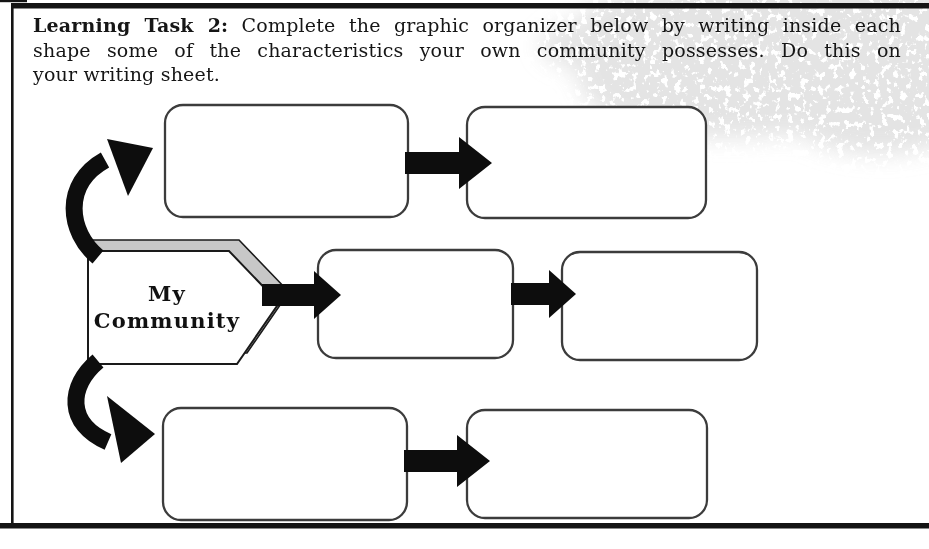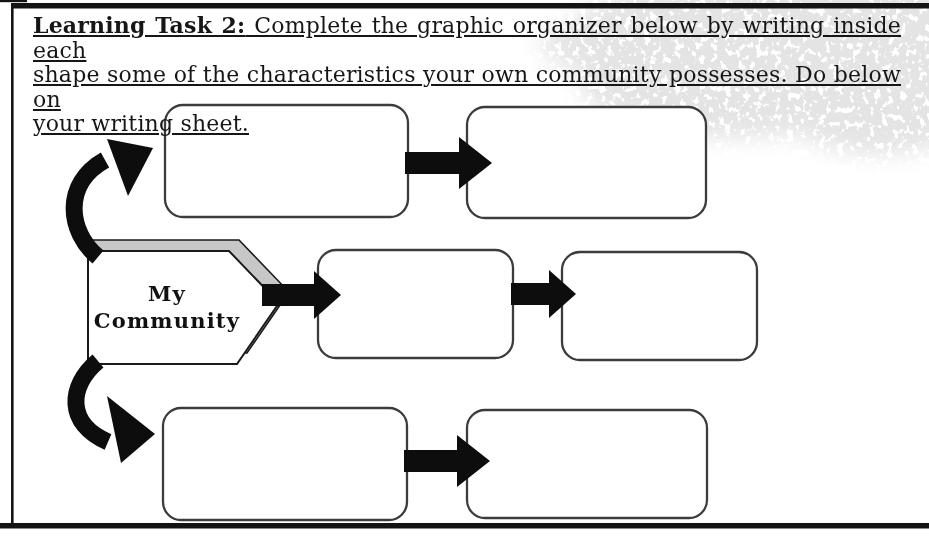--- a/index.html
+++ b/index.html
@@ -6,21 +6,21 @@
   .stage{
     position:relative;
     width:929px;height:549px;
     background:#ffffff;
     overflow:hidden;
     font-family:"DejaVu Serif", serif;
   }
   .diagram-svg{position:absolute;left:0;top:0;z-index:0;}
   .instruction{
     position:absolute;left:33px;top:13px;width:868px;z-index:1;
-    font-size:22px;line-height:24.5px;color:#161616;letter-spacing:.2px;text-decoration:underline;
+    font-size:19px;line-height:24.5px;color:#161616;letter-spacing:.2px;
   }
   .instruction .line{display:block;}
   .instruction .just{text-align:justify;text-align-last:justify;}
   .instruction strong{font-weight:bold;}
   .box{fill:#ffffff;stroke:#3c3c3c;stroke-width:2.3;}
   .blockarrow{fill:#0d0d0d;stroke:none;}
   .curve{fill:none;stroke:#0d0d0d;stroke-width:17;}
   .curvehead{fill:#0d0d0d;}
   .penta-band{fill:#c7c7c7;stroke:#1a1a1a;stroke-width:1.6;}
   .penta{fill:#ffffff;stroke:#1a1a1a;stroke-width:2;}
@@ -82,17 +82,17 @@
       <path class="curve" d="M 98 361 C 68 386, 66 424, 108 442" stroke="#0d0d0d"></path>
       <polygon class="curvehead" points="155,434 107,396 121,463" fill="#0d0d0d"></polygon>
     </g>
 
     <text class="penta-label" x="167" y="301">My</text>
     <text class="penta-label" x="167" y="328">Community</text>
   </svg>
 
   <div class="instruction">
     <span class="line just"><strong>Learning Task 2:</strong><span> Complete the graphic organizer below by writing inside each</span></span>
-    <span class="line just">shape some of the characteristics your own community possesses. Do below on</span>
+    <span class="line just">shape some of the characteristics your own community possesses. Do this on</span>
     <span class="line">your writing sheet.</span>
   </div>
 
 </div>
 
 </body></html>

